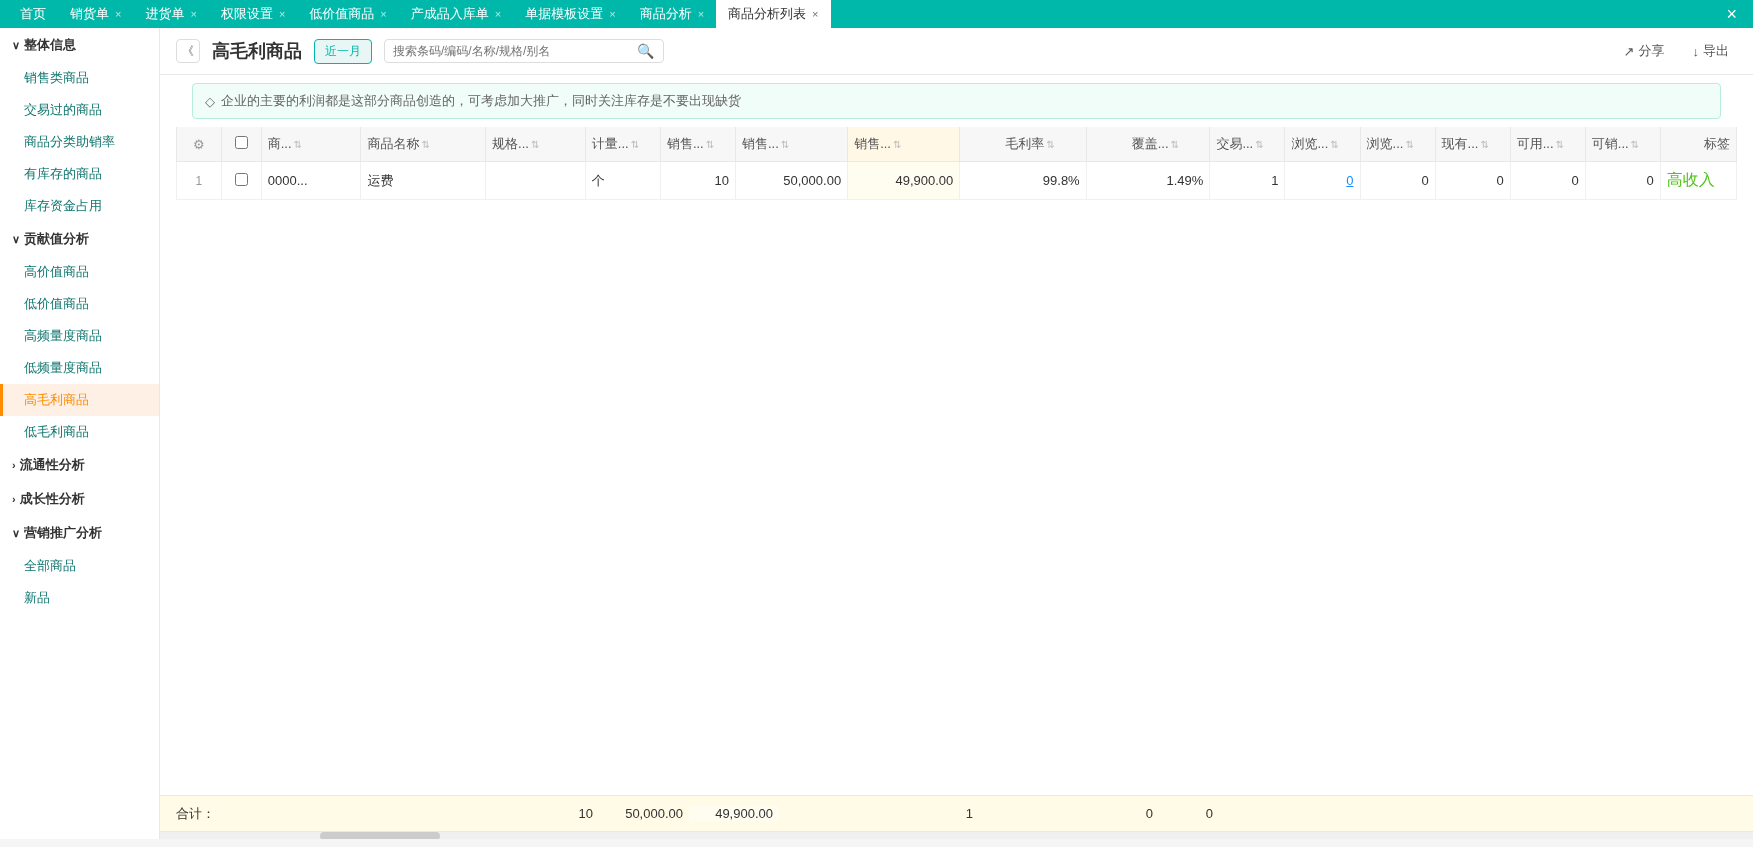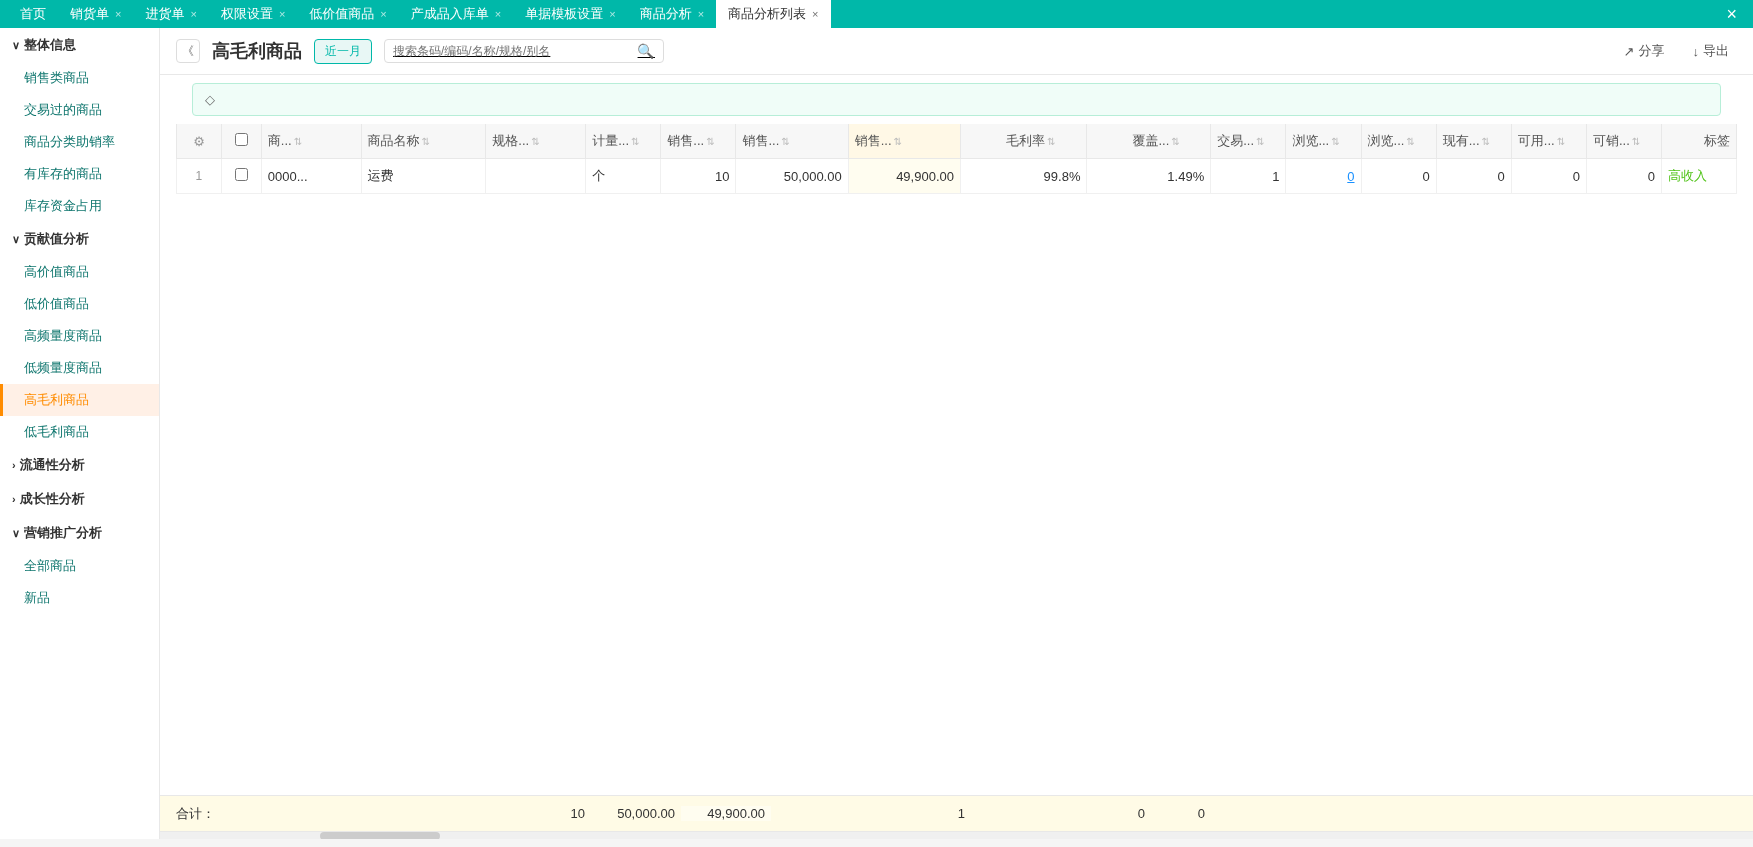--- a/index.html
+++ b/index.html
@@ -132,21 +132,20 @@
       margin-right: 12px;
     }
     .search-box {
       display: flex;
       align-items: center;
       border: 1px solid #ddd;
       border-radius: 4px;
       padding: 3px 8px;
       flex: 1;
       max-width: 280px;
-      text-decoration: underline;
     }
     .search-input {
       border: none;
       outline: none;
       font-size: 12px;
       color: #999;
       flex: 1;
     }
     .search-icon {
       color: #999;
@@ -222,34 +221,34 @@
     .col-checkbox { width: 32px; text-align: center; }
     .col-code { width: 80px; }
     .col-name { width: 100px; }
     .col-spec { width: 80px; text-align: center; }
     .col-unit { width: 60px; margin-left: 24px; }
     .col-num { width: 60px; text-align: right; }
     .col-money { width: 90px; text-align: right; }
     .col-pct { width: 70px; text-align: right; padding-left: 45px; }
     .col-small { width: 60px; text-align: right; }
     .col-link { color: #1890ff; text-decoration: underline; cursor: pointer; }
-    .tag-high { color: #52c41a; font-size: 13px; }
+    .tag-high { color: #52c41a; font-size: 16px; }
 
     
     .footer-bar {
       background: #fffbe6;
       border-top: 1px solid #e8e8e8;
       padding: 8px 16px;
       display: flex;
       align-items: center;
       font-size: 13px;
       color: #333;
       min-height: 36px;
     }
-    .footer-label { margin-right: 16px; }
+    .footer-label { margin-right: 24px; }
     .footer-cells {
       display: flex;
       gap: 0;
     }
     .footer-cell {
       padding: 0 6px;
       min-width: 60px;
       text-align: right;
     }
 
@@ -405,20 +404,21 @@
           <div class="action-btn">
             <span>↓</span>
             <span>导出</span>
           </div>
         </div>
       </div>
 
       <div style="padding: 8px 16px 0;">
         <div class="info-bar">
           <span>◇</span>
+          <span>企业的主要的利润都是这部分商品创造的，可考虑加大推广，同时关注库存是不要出现缺货</span>
         </div>
       </div>
 
       <div class="table-wrapper">
         <table>
           <thead>
             <tr>
               <th class="col-index">
                 <span>⚙</span>
               </th>

